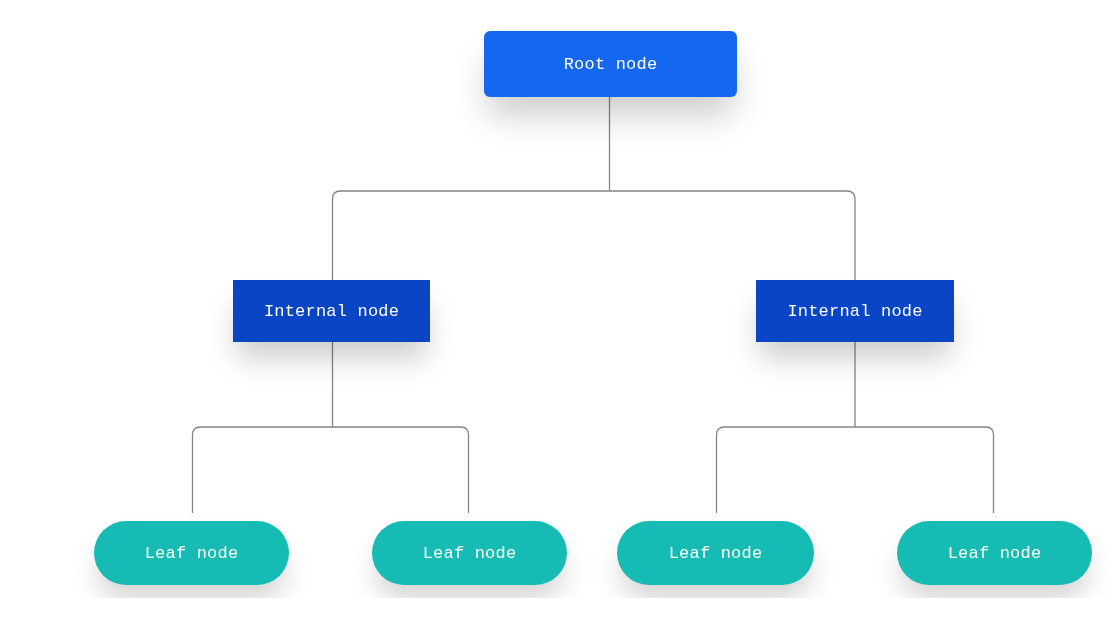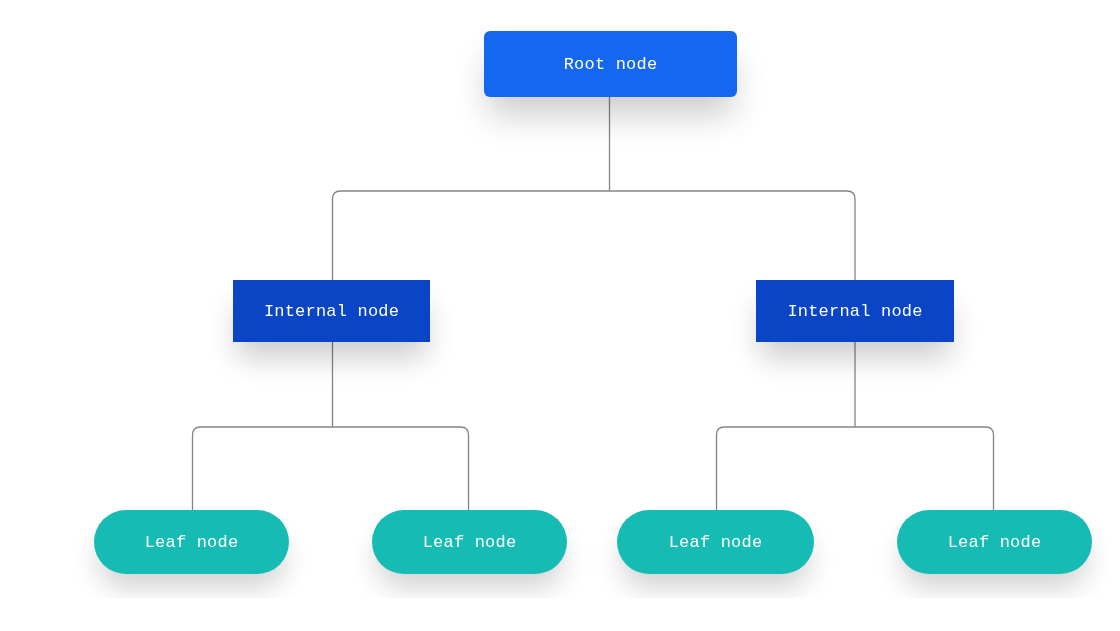--- a/index.html
+++ b/index.html
@@ -45,21 +45,21 @@
     box-shadow: 0 22px 34px -4px rgba(0,0,0,0.20);
   }
   .node--internal {
     background: var(--internal, #0945c5);
     border-radius: 0;
     box-shadow: 0 20px 30px -4px rgba(0,0,0,0.20);
   }
   .node--internal-left  { left: 189px; top: 280px; width: 197px; height: 62px; }
   .node--internal-right { left: 712px; top: 280px; width: 198px; height: 62px; }
   .node--leaf {
-    top: 510px; height: 64px;
+    top: 521px; height: 64px;
     background: var(--leaf, #16bcb4);
     border-radius: 32px;
     box-shadow: 0 18px 28px -4px rgba(0,0,0,0.18);
   }
   .node--leaf-1 { left: 50px;  width: 195px; }
   .node--leaf-2 { left: 328px; width: 195px; }
   .node--leaf-3 { left: 573px; width: 197px; }
   .node--leaf-4 { left: 853px; width: 195px; }
 </style>
 </head>

